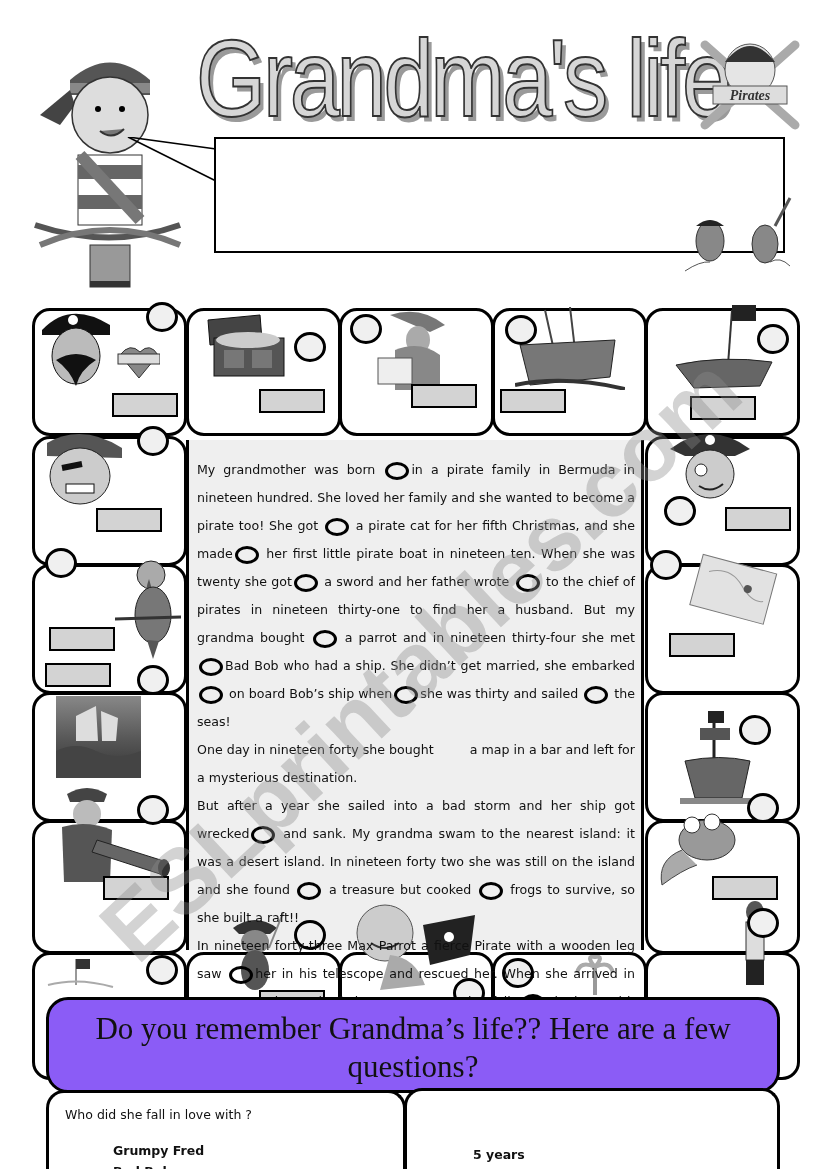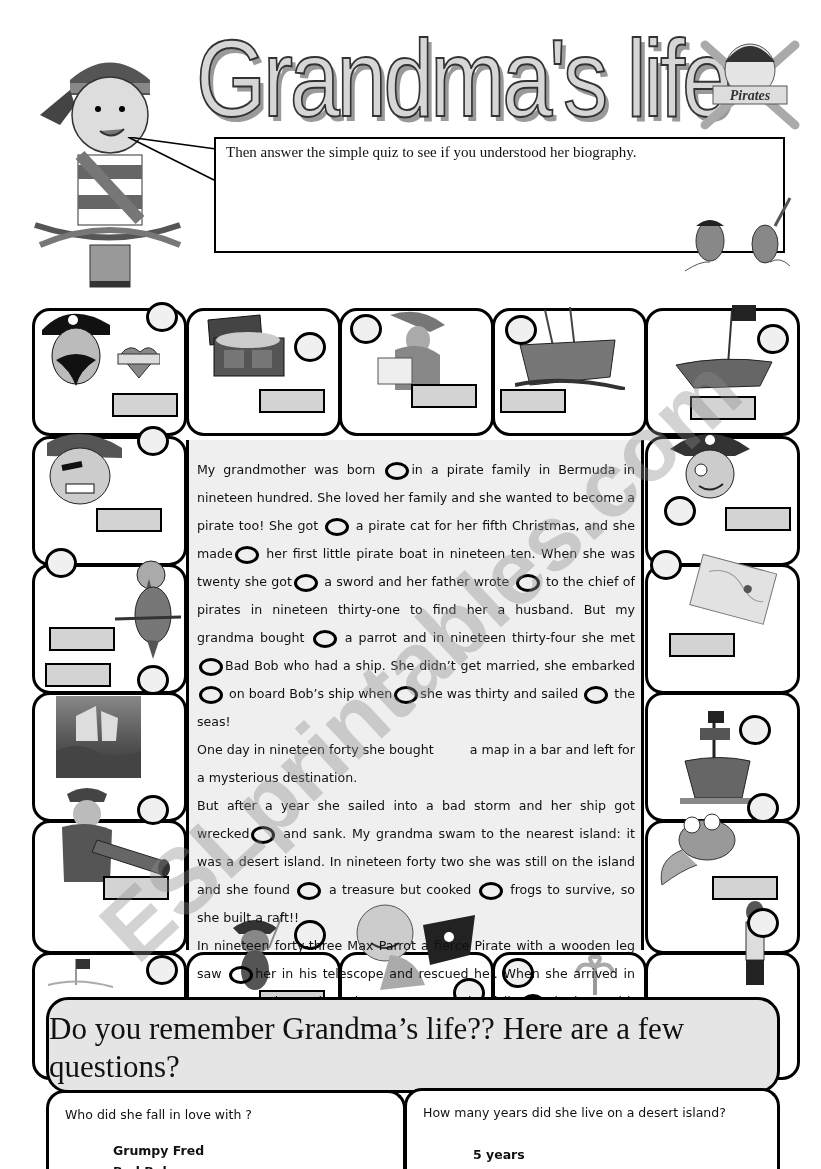--- a/index.html
+++ b/index.html
@@ -65,21 +65,21 @@
   .watermark {
     left: 40px; top: 520px; width: 900px; height: 110px;
     font-family: "Liberation Sans", sans-serif; font-weight: bold; font-size: 92px;
     color: rgba(140,140,140,0.38); transform: rotate(-43deg); transform-origin: left top;
     white-space: nowrap; pointer-events: none; top: 905px; left: 80px;
   }
 
   
   .quiz-head {
     left: 46px; top: 997px; width: 734px; height: 96px; border: 3px solid #000;
-    border-radius: 22px; background: #e5e5e5; text-align: left;
+    border-radius: 22px; background: #8b5cf6; text-align: center;
     font-size: 31px; line-height: 38px; padding-top: 10px;
   }
   .q-box {
     position: absolute; border: 3px solid #000; border-top-left-radius: 18px; border-top-right-radius: 18px;
     border-bottom: none; background: #fff;
     font-family: "DejaVu Sans", sans-serif; font-size: 12.5px;
   }
   .q-left { left: 46px; top: 1090px; width: 360px; height: 90px; }
   .q-right { left: 404px; top: 1088px; width: 376px; height: 92px; }
   .q-text { position: absolute; left: 16px; top: 14px; white-space: nowrap; }
@@ -118,21 +118,20 @@
     <line x1="10" y1="15" x2="100" y2="95" stroke="#aaa" stroke-width="9" stroke-linecap="round"></line>
     <line x1="100" y1="15" x2="10" y2="95" stroke="#aaa" stroke-width="9" stroke-linecap="round"></line>
     <ellipse cx="55" cy="40" rx="25" ry="26" fill="#e5e5e5" stroke="#555"></ellipse>
     <path d="M30 32 Q55 0 80 32 Z" fill="#333"></path>
     <rect x="18" y="56" width="74" height="18" fill="#ddd" stroke="#555"></rect>
     <text x="55" y="70" text-anchor="middle" font-family="Liberation Serif, serif" font-style="italic" font-weight="bold" font-size="14" fill="#333">Pirates</text>
   </svg>
 </div>
 
 <div class="abs instr">
-  <p>Then answer the simple quiz to see if you understood her biography.</p>
 </div>
 
 <svg class="abs rats" viewBox="0 0 115 80">
   <ellipse cx="30" cy="45" rx="14" ry="20" fill="#888" stroke="#333"></ellipse>
   <path d="M16 30 Q30 18 44 30 Z" fill="#222"></path>
   <ellipse cx="85" cy="48" rx="13" ry="19" fill="#888" stroke="#333"></ellipse>
   <path d="M95 30 L110 2" stroke="#555" stroke-width="3"></path>
   <path d="M5 75 Q20 65 30 66" stroke="#555" fill="none"></path>
   <path d="M110 70 Q100 60 90 66" stroke="#555" fill="none"></path>
 </svg>
@@ -328,15 +327,14 @@
 <div class="abs watermark">ESLprintables.com</div>
 
 <div class="abs quiz-head">Do you remember Grandma’s life?? Here are a few questions?</div>
 
 <div class="q-box q-left">
   <span class="q-text">Who did she fall in love with ?</span>
   <span class="q-opt" style="left:64px;top:50px;">Grumpy Fred</span>
   <span class="q-opt" style="left:64px;top:71px;">Bad Bob</span>
 </div>
 <div class="q-box q-right">
-  <span class="q-text">How many years did she live on a desert island?</span>
   <span class="q-opt" style="left:66px;top:56px;">5 years</span>
 </div>
 
 </body></html>

